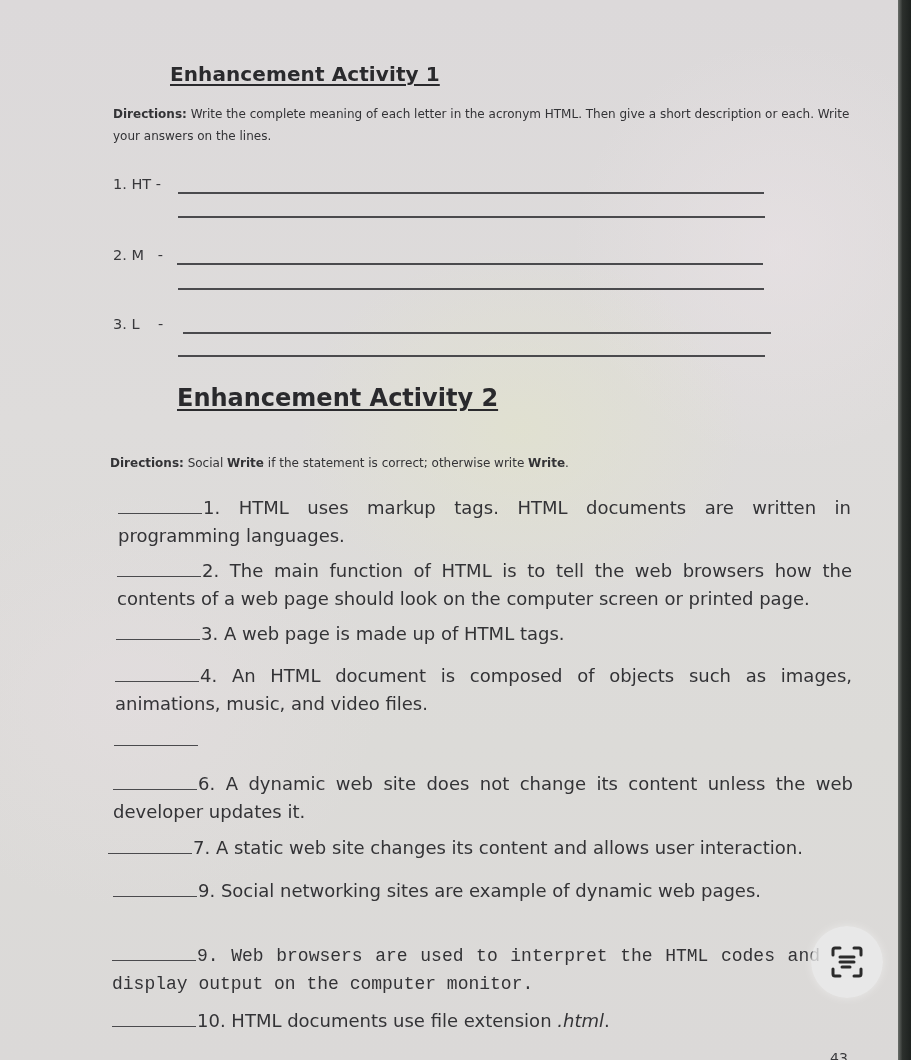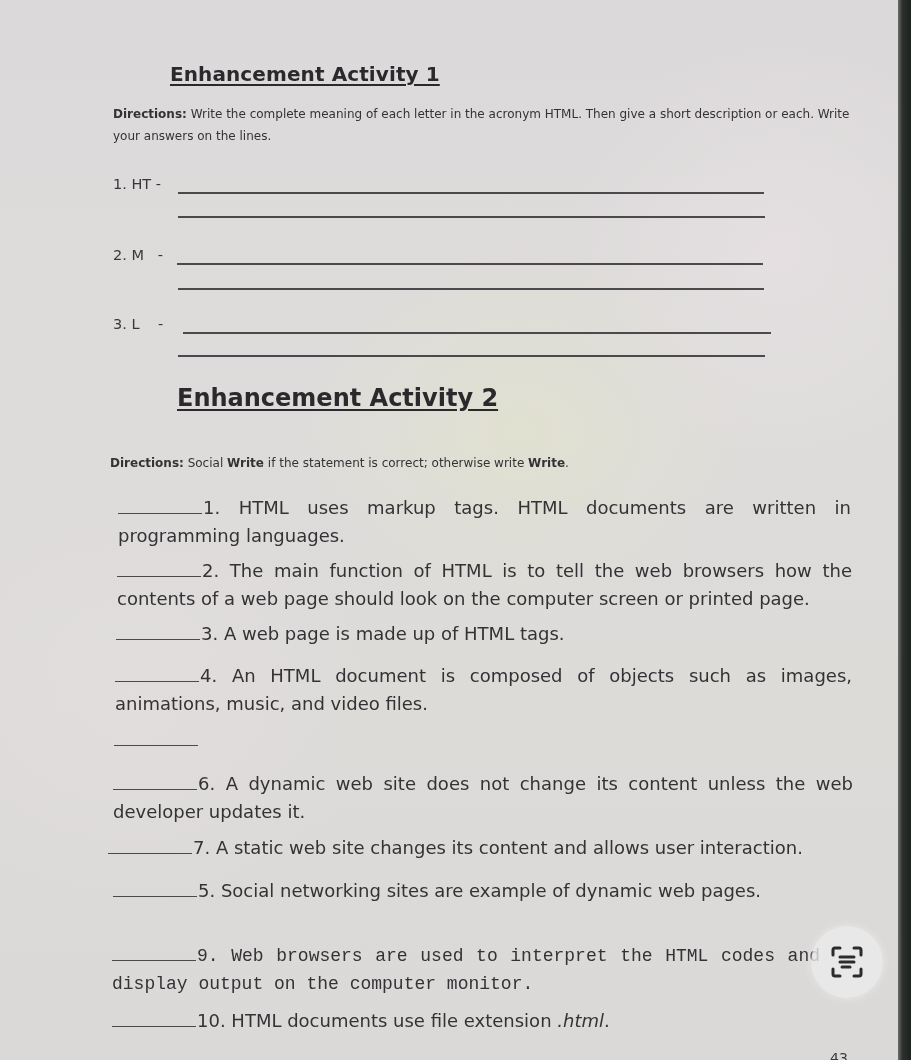--- a/index.html
+++ b/index.html
@@ -152,21 +152,21 @@
 
   <div class="item" style="left:105px; top:770px; width:740px;">
     <span class="blank"></span><span>6. A dynamic web site does not change its content unless the web developer updates it.</span>
   </div>
 
   <div class="item" style="left:100px; top:834px; width:740px;">
     <span class="blank"></span><span>7. A static web site changes its content and allows user interaction.</span>
   </div>
 
   <div class="item" style="left:105px; top:877px; width:740px;">
-    <span class="blank"></span><span>5. Social networking sites are example of dynamic web pages.</span>
+    <span class="blank"></span><span>9. Social networking sites are example of dynamic web pages.</span>
   </div>
 
   <div class="item" style="left:104px; top:942px; width:708px;font-family:Liberation Mono, monospace;">
     <span class="blank"></span><span>9. Web browsers are used to interpret the HTML codes and display output on the computer monitor.</span>
   </div>
 
   <div class="item" style="left:104px; top:1007px; width:740px;">
     <span class="blank"></span><span>10. HTML documents use file extension </span><i>.html</i><span>.</span>
   </div>
 

